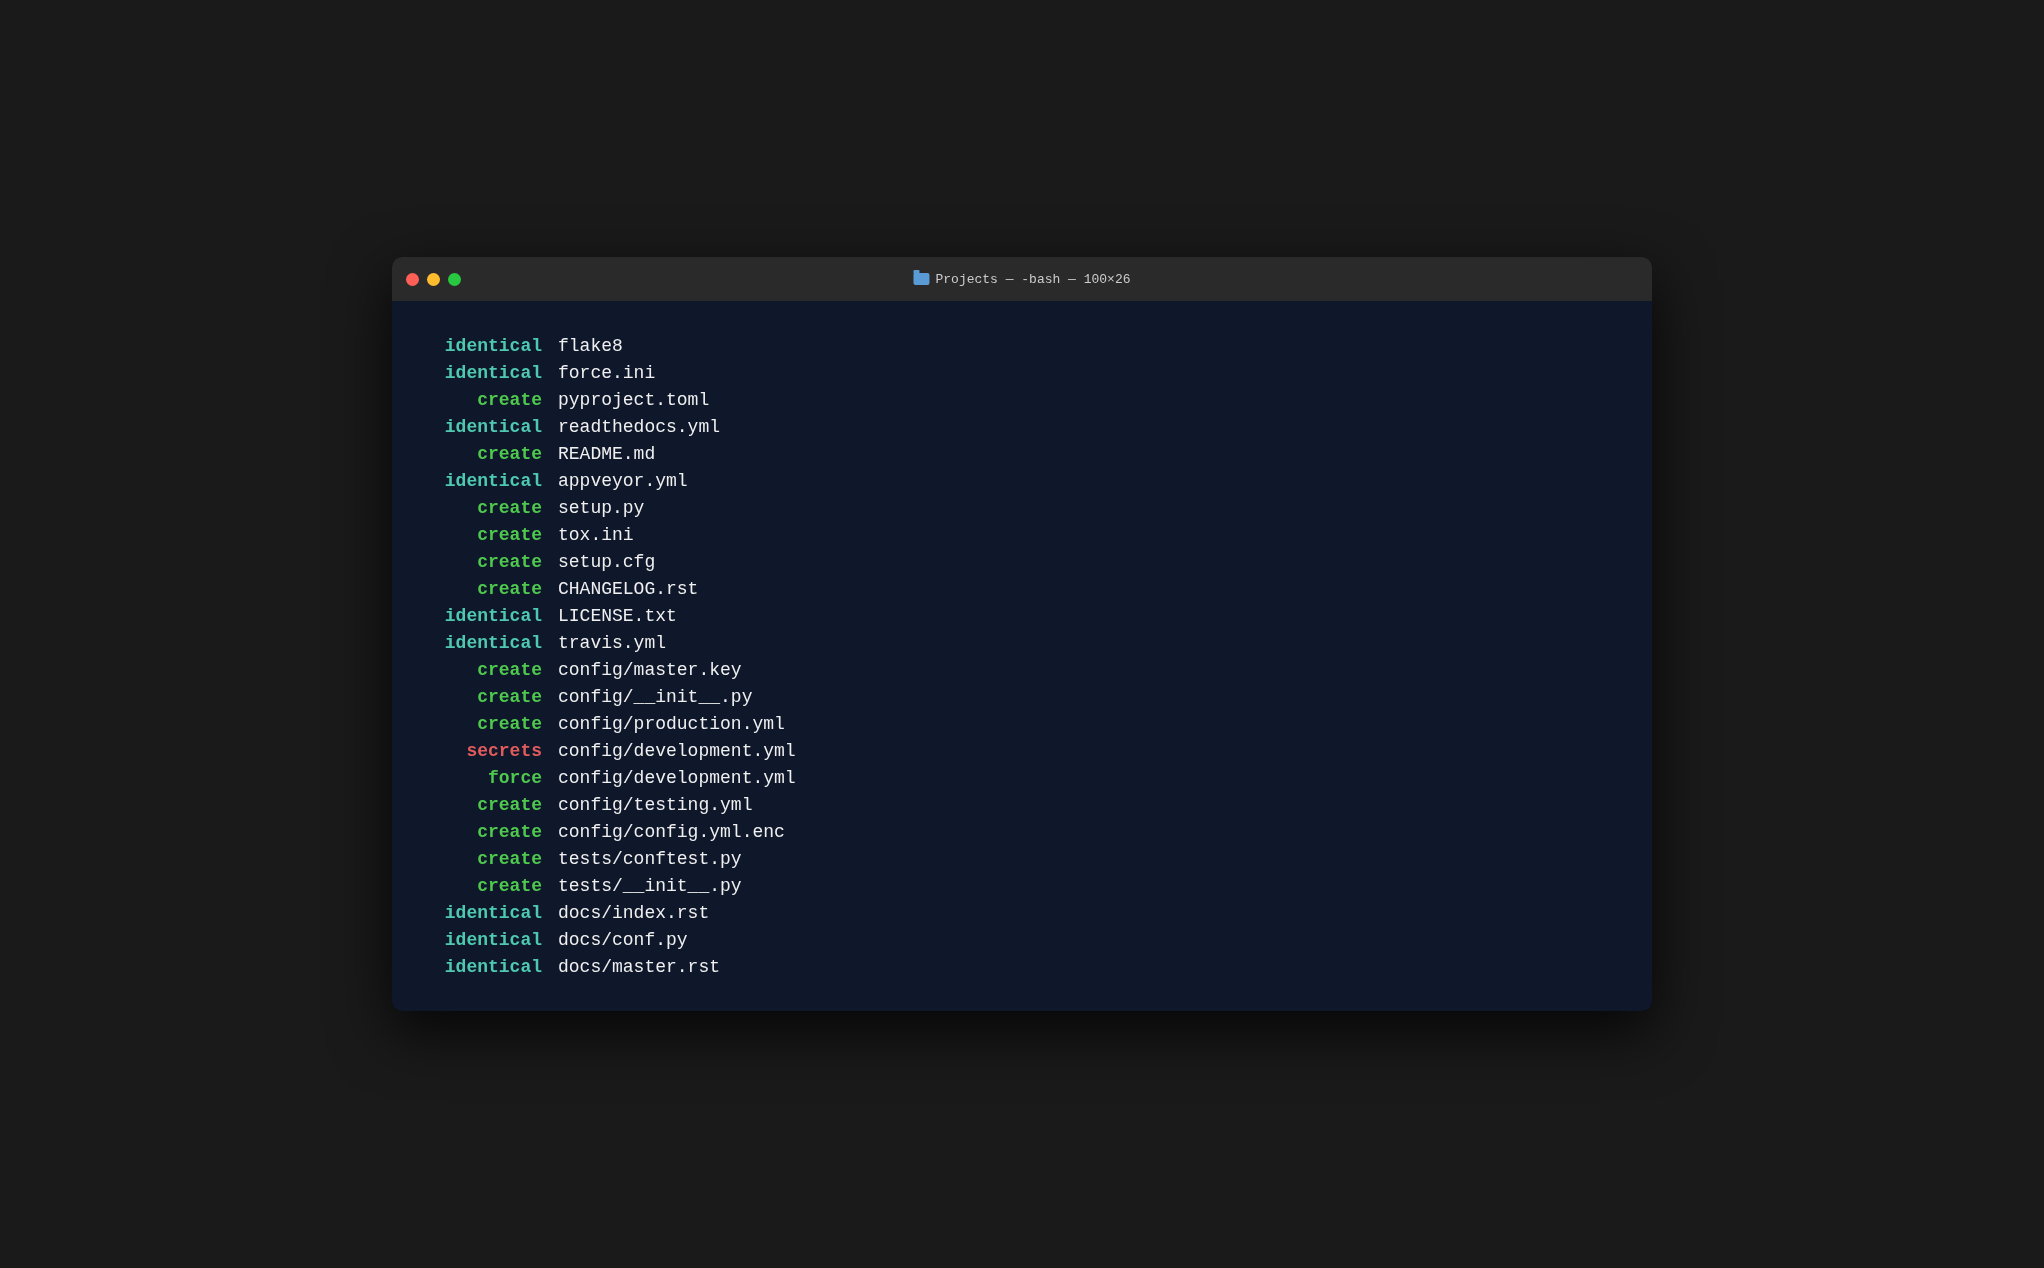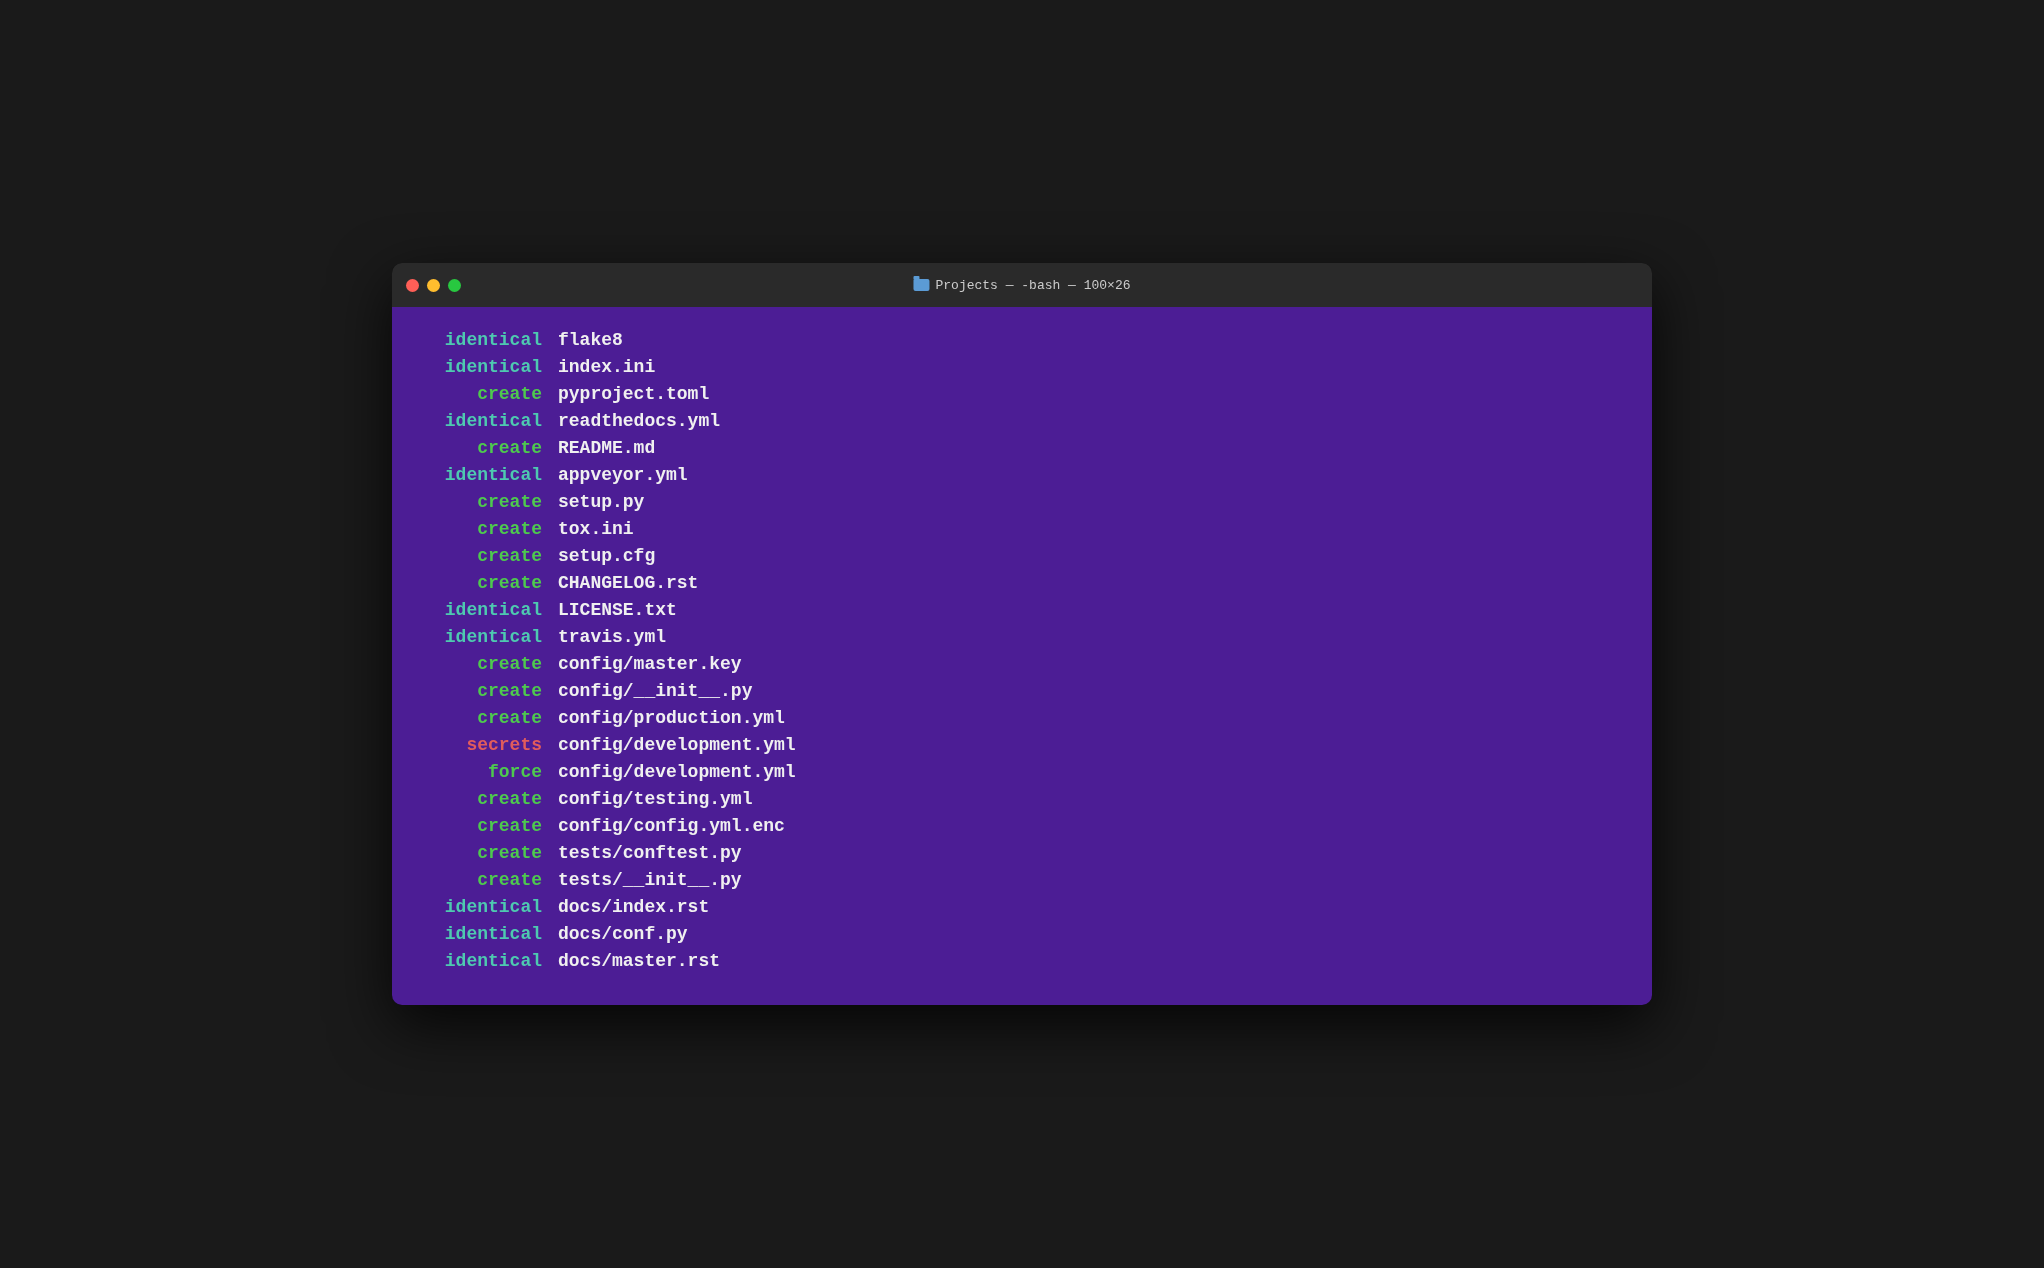--- a/index.html
+++ b/index.html
@@ -73,22 +73,22 @@
       position: absolute;
       top: -3px;
       left: 0;
       width: 6px;
       height: 3px;
       background: #5b9bd5;
       border-radius: 1px 1px 0 0;
     }
 
     .terminal-body {
-      background: #4c1d95;
-      padding: 20px 30px 30px 30px;
+      background: #0f172a;
+      padding: 32px 30px 30px 30px;
       min-height: 680px;
     }
 
     .line {
       display: flex;
       align-items: baseline;
       font-size: 18px;
       line-height: 1.5;
       white-space: pre;
     }
@@ -103,21 +103,21 @@
     }
 
     .status-identical { color: #4ec9b0; }
     .status-create { color: #4ec94e; }
     .status-conflict { color: #e05c5c; }
     .status-force { color: #4ec94e; }
 
     .file-name {
       color: #f0f0f0;
       font-size: 18px;
-      font-weight: bold;
+      font-weight: normal;
     }
 
     .overwrite-line {
       color: #f0f0f0;
       font-size: 18px;
       font-weight: bold;
       padding-left: 20px;
       line-height: 1.5;
     }
   </style>
@@ -132,21 +132,21 @@
       <span class="traffic-light maximize"></span>
     </div>
     <div class="titlebar-title">
       <span class="folder-icon"></span>
       <span>Projects — -bash — 100×26</span>
     </div>
   </div>
   <div class="terminal-body">
 
   <div class="line"><span class="status-label status-identical">identical</span><span class="file-name">flake8</span></div>
-      <div class="line"><span class="status-label status-identical">identical</span><span class="file-name">index.ini</span></div>
+      <div class="line"><span class="status-label status-identical">identical</span><span class="file-name">force.ini</span></div>
       <div class="line"><span class="status-label status-create">create</span><span class="file-name">pyproject.toml</span></div>
       <div class="line"><span class="status-label status-identical">identical</span><span class="file-name">readthedocs.yml</span></div>
       <div class="line"><span class="status-label status-create">create</span><span class="file-name">README.md</span></div>
       <div class="line"><span class="status-label status-identical">identical</span><span class="file-name">appveyor.yml</span></div>
       <div class="line"><span class="status-label status-create">create</span><span class="file-name">setup.py</span></div>
       <div class="line"><span class="status-label status-create">create</span><span class="file-name">tox.ini</span></div>
       <div class="line"><span class="status-label status-create">create</span><span class="file-name">setup.cfg</span></div>
       <div class="line"><span class="status-label status-create">create</span><span class="file-name">CHANGELOG.rst</span></div>
       <div class="line"><span class="status-label status-identical">identical</span><span class="file-name">LICENSE.txt</span></div>
       <div class="line"><span class="status-label status-identical">identical</span><span class="file-name">travis.yml</span></div>

